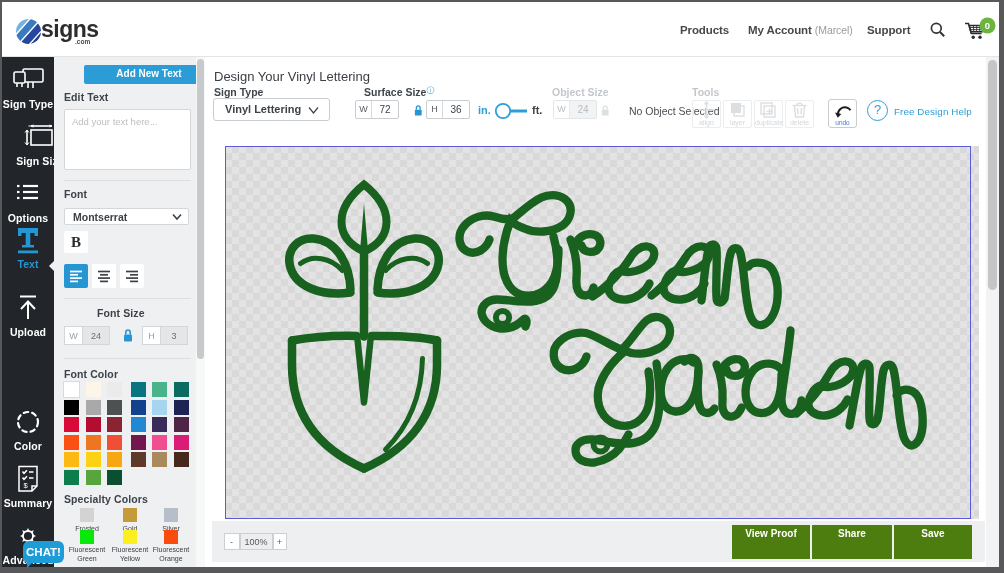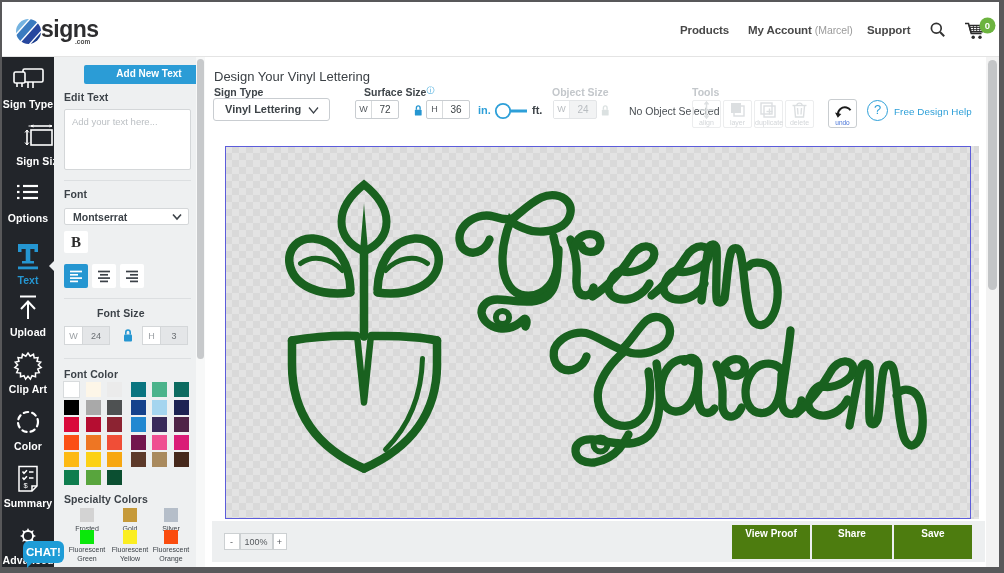--- a/index.html
+++ b/index.html
@@ -148,21 +148,21 @@
             <line x1="21" y1="8" x2="36" y2="8"></line>
             <line x1="21" y1="14" x2="36" y2="14"></line>
             <line x1="21" y1="20" x2="36" y2="20"></line>
             <line x1="15" y1="8" x2="17.5" y2="8"></line>
             <line x1="15" y1="14" x2="17.5" y2="14"></line>
             <line x1="15" y1="20" x2="17.5" y2="20"></line>
           </g>
         </svg>
       <div class="sblabel">Options</div>
     </div>
-    <div class="sbitem" style="top:176px;text-align:center;">
+    <div class="sbitem" style="top:160px;text-align:center;">
       <svg class="sbicon" viewBox="0 0 52 32">
           <g fill="#2596d1">
             <rect x="16" y="4" width="20" height="5"></rect>
             <rect x="16" y="4" width="3.5" height="8"></rect>
             <rect x="32.5" y="4" width="3.5" height="8"></rect>
             <rect x="23.7" y="4" width="4.6" height="19"></rect>
             <rect x="20" y="21" width="12" height="2.5"></rect>
             <rect x="16" y="26.5" width="20" height="2.8"></rect>
           </g>
         </svg>
@@ -170,26 +170,20 @@
     </div>
     <div class="sbitem" style="top:228px;">
       <svg class="sbicon" viewBox="0 0 52 32">
           <g stroke="#fff" stroke-width="2" fill="none">
             <line x1="26" y1="10" x2="26" y2="27"></line>
             <path d="M19,17 L26,9.5 L33,17"></path>
             <line x1="18" y1="4.5" x2="34" y2="4.5"></line>
           </g>
         </svg>
       <div class="sblabel">Upload</div>
-    </div>
-    <div class="sbitem" style="top:285px;">
-      <svg class="sbicon" viewBox="0 0 52 32">
-          <path id="star" d="M26,4 L28.2,7.2 L31.5,5.3 L32.2,9 L36,8.6 L35,12.2 L38.7,13.2 L36.3,16 L39.2,18.5 L35.8,20.2 L37.3,23.7 L33.5,24 L33.5,27.8 L30,26.7 L28.4,30.2 L26,27.3 L23.6,30.2 L22,26.7 L18.5,27.8 L18.5,24 L14.7,23.7 L16.2,20.2 L12.8,18.5 L15.7,16 L13.3,13.2 L17,12.2 L16,8.6 L19.8,9 L20.5,5.3 L23.8,7.2 Z" fill="none" stroke="#fff" stroke-width="1.5"></path>
-        </svg>
-      <div class="sblabel">Clip Art</div>
     </div>
     <div class="sbitem" style="top:342px;">
       <svg class="sbicon" viewBox="0 0 52 32">
           <g fill="none" stroke="#fff" stroke-width="2.2" stroke-linecap="round" stroke-dasharray="4.5 4">
             <circle cx="26" cy="16" r="10"></circle>
           </g>
         </svg>
       <div class="sblabel">Color</div>
     </div>
     <div class="sbitem" style="top:399px;">

